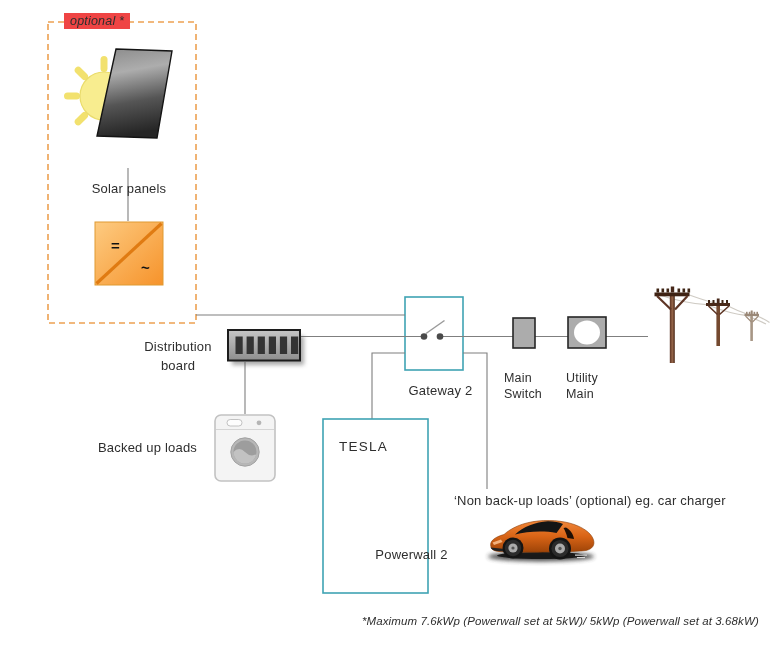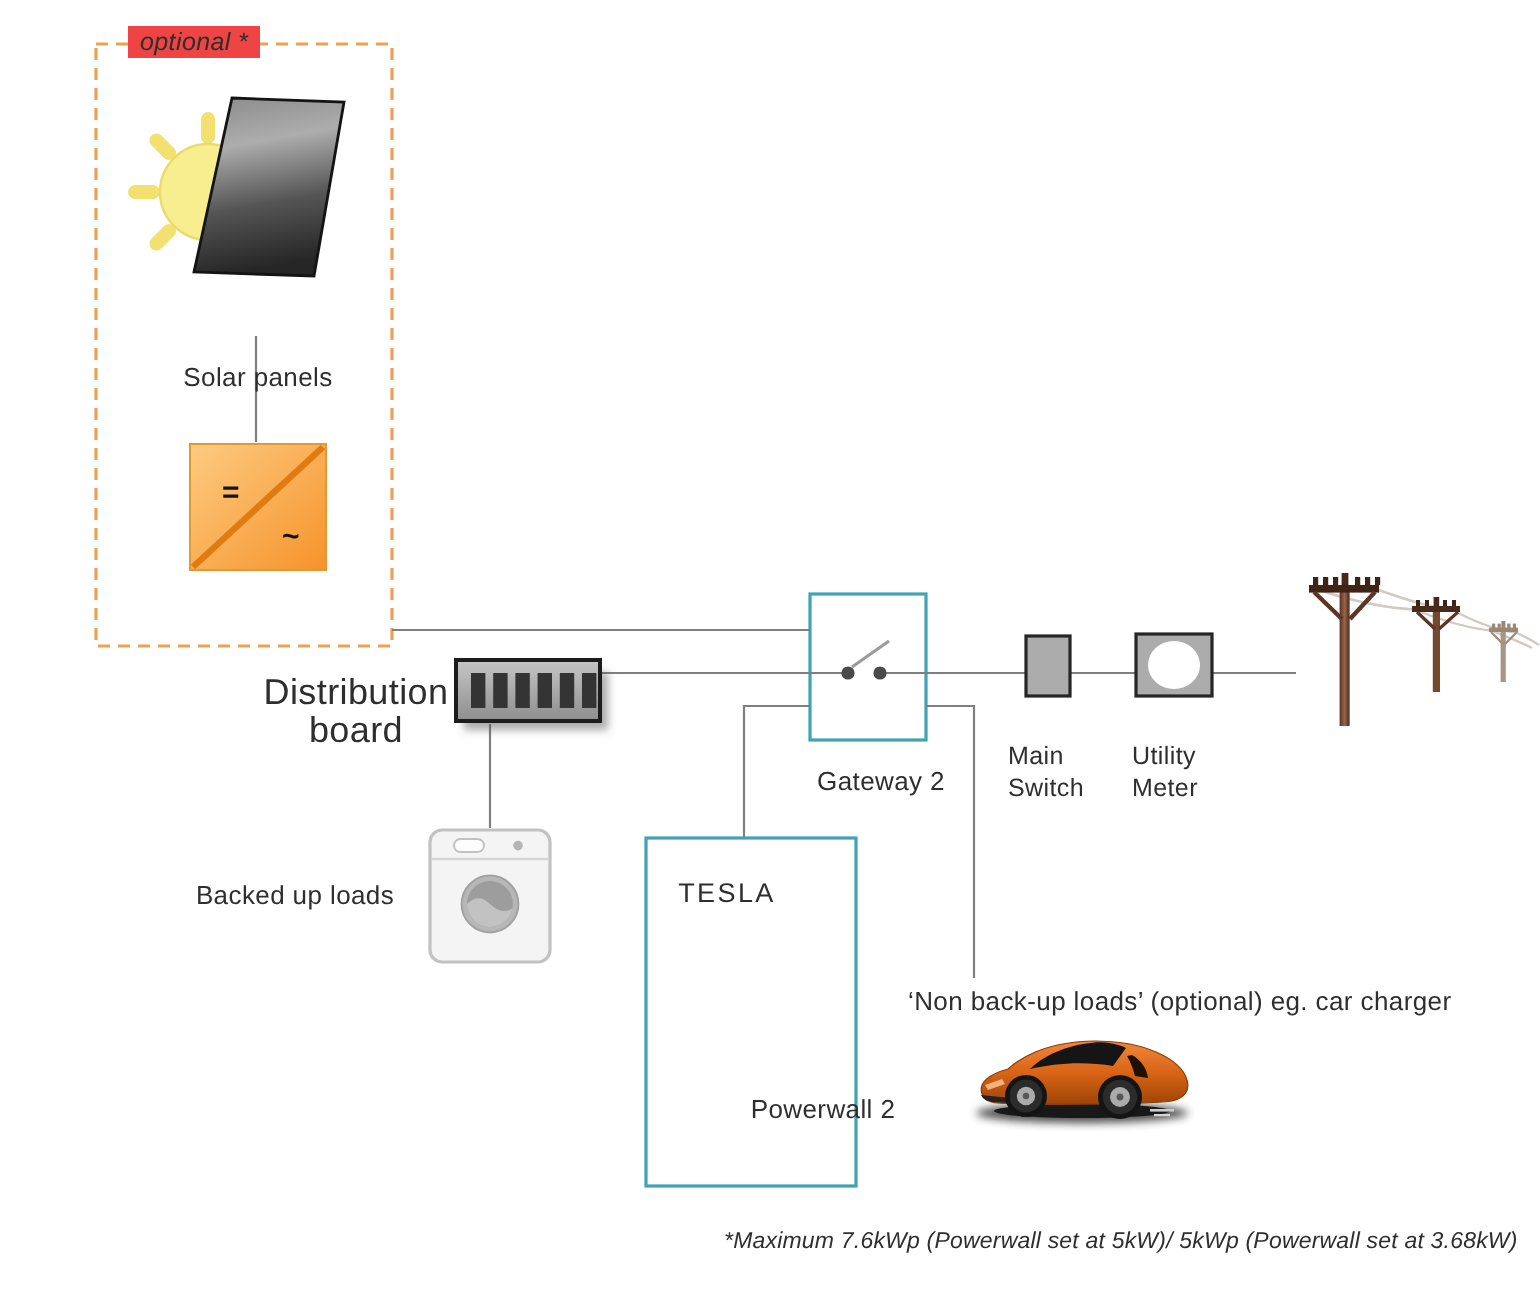--- a/index.html
+++ b/index.html
@@ -199,33 +199,33 @@
       <rect x="575" y="554.5" width="12" height="1.3" fill="#CBCBCB"></rect>
       <rect x="577" y="557" width="8" height="1.1" fill="#D6D6D6"></rect>
     </g>
   </svg>
 
   <div class="label italic optional" style="left:64px;top:13px;">optional *</div>
 
   <div class="label center" style="left:59px;top:161px;width:140px;margin-top:20px;">Solar panels</div>
 
 
-  <div class="label center" style="left:118px;top:337px;width:120px;font-size:18px;line-height:19px;">Distribution
+  <div class="label center" style="left:118px;top:337px;width:120px;font-size:13px;line-height:19px;">Distribution
 board</div>
 
   <div class="label center" style="left:85px;top:440px;width:125px;">Backed up loads</div>
 
   <div class="label center" style="left:393px;top:383px;width:95px;">Gateway 2</div>
 
   <div class="label center tesla" style="left:323px;top:439px;width:81px;">TESLA</div>
 
   <div class="label center" style="left:323px;top:547px;width:105px;padding-left:36px;">Powerwall 2</div>
 
   <div class="label" style="left:504px;top:370px;font-size:12.5px;">Main
 Switch</div>
 
   <div class="label" style="left:566px;top:370px;font-size:12.5px;">Utility
-Meter</div>
+Main</div>
 
   <div class="label nonbackup" style="left:454px;top:493px;width:300px;">‘Non back-up loads’  (optional)  eg. car charger</div>
 
   <div class="label italic footnote" style="left:362px;top:613px;width:400px;">*Maximum 7.6kWp (Powerwall set at 5kW)/  5kWp (Powerwall set at 3.68kW)</div>
 </div>
 
 </body></html>

